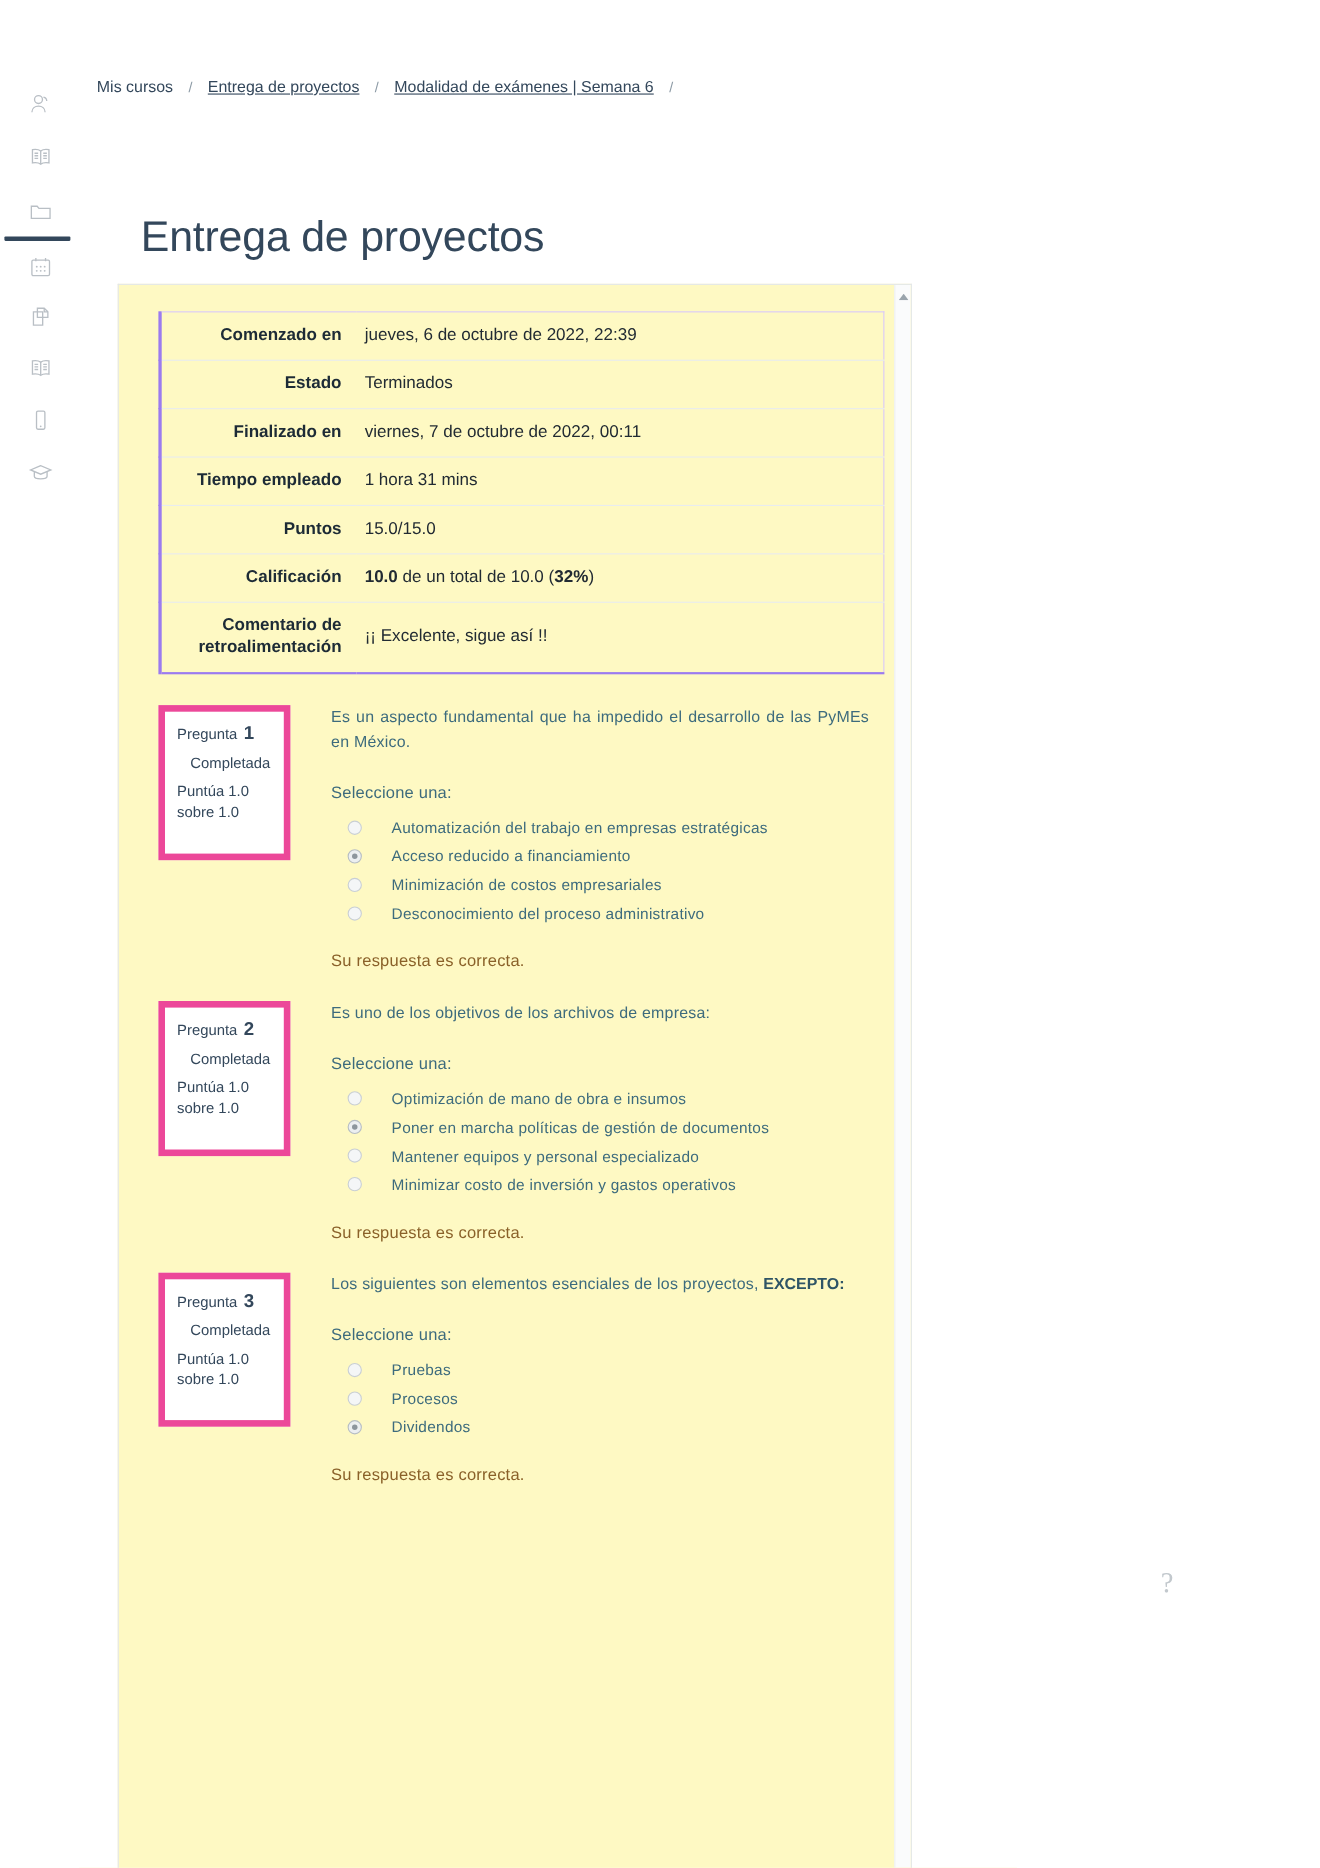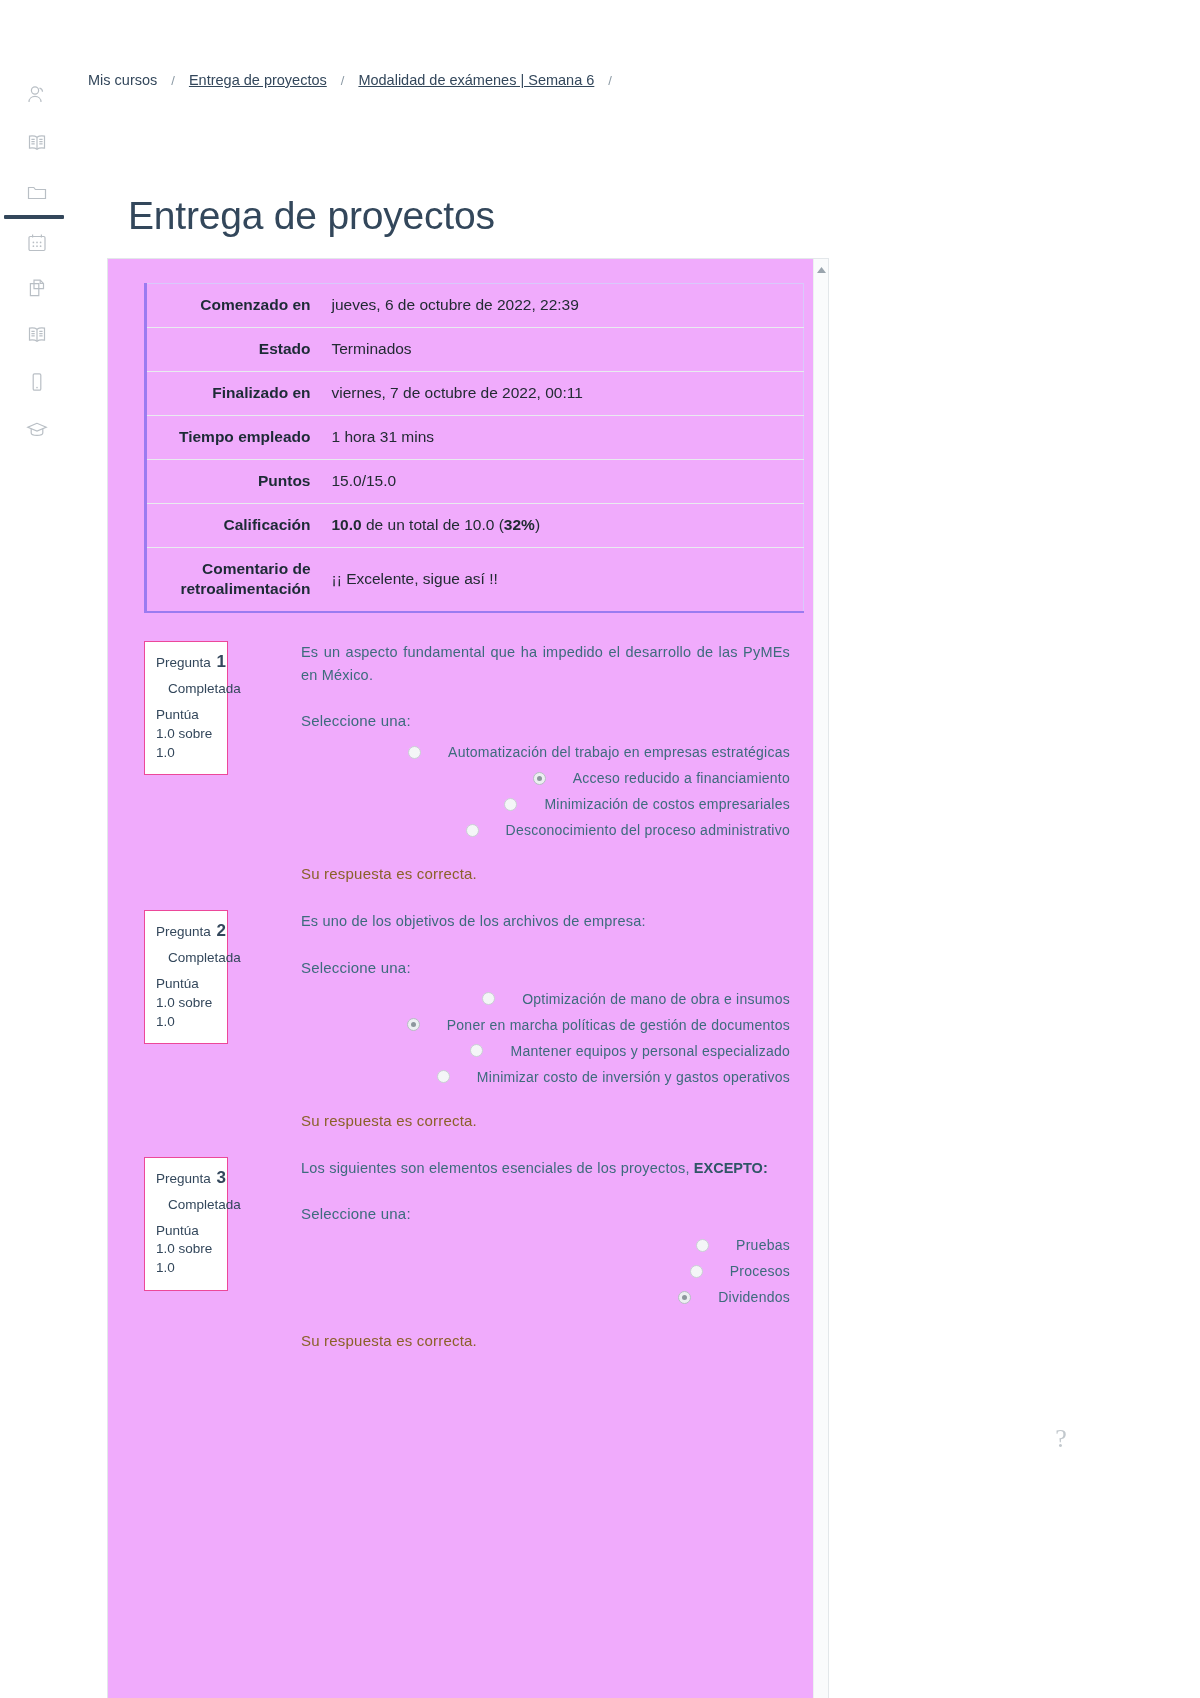--- a/index.html
+++ b/index.html
@@ -44,21 +44,21 @@
   .page-title {
     position:absolute; left:128px; top:168px;
     font-size:39px; font-weight:400; color:#33475b;
     letter-spacing:-0.2px;
   }
 
   
   .panel {
     position:absolute; left:107px; top:258px;
     width:722px; height:1440px;
-    background:#f0abfc;
+    background:#fef9c3;
     border-left:1px solid #e3e7ea;
     border-top:1px solid #e3e7ea;
     border-right:1px solid #e3e7ea;
     overflow:hidden;
   }
   .panel-inner { position:relative; padding:18px 18px 0 18px; }
 
   
   .scrollbar {
     position:absolute; right:0; top:0; width:15px; height:100%;
@@ -93,24 +93,24 @@
     padding:11px 8px;
     font-size:15.5px; font-weight:400; color:#222b33;
     vertical-align:middle;
   }
   .summary td b { font-weight:700; }
 
   
   .qblock { position:relative; margin:28px 0 0 0; padding-left:18px; }
   .qinfo {
     position:absolute; left:18px; top:0;
-    width:84px;
-    border:1px solid #ec4899;
+    width:120px;
+    border:6px solid #ec4899;
     background:#fff;
-    padding:10px 11px 12px 11px;
+    padding:10px 11px 27px 11px;
   }
   .qinfo .qnum {
     font-size:13.5px; color:#33475b; margin-bottom:9px; white-space:nowrap;
   }
   .qinfo .qnum b { font-size:17px; font-weight:700; margin-left:2px; }
   .qinfo .qstate { font-size:13.5px; color:#33475b; margin-bottom:10px;margin-left:12px; }
   .qinfo .qmark { font-size:13.5px; color:#33475b; line-height:1.38; }
 
   .qbody { margin-left:157px; padding-right:20px; }
   .qtext {
@@ -118,21 +118,21 @@
     text-align:justify; letter-spacing:.2px;
     max-width:500px;
   }
   .qtext b { font-weight:700; color:#2f5566; letter-spacing:0; }
   .qprompt {
     margin-top:26px; font-size:15px; color:#3d6b7d; letter-spacing:.2px;
   }
   .opts { margin-top:10px; list-style:none; padding:0; }
   .opt {
     display:flex; align-items:center; gap:0;
-    padding:5px 0; font-size:14px; color:#3d6b7d; letter-spacing:.25px;justify-content:flex-end;
+    padding:5px 0; font-size:14px; color:#3d6b7d; letter-spacing:.25px;
   }
   .radio {
     width:13px; height:13px; border-radius:50%;
     border:1px solid #c9cfd4; background:#f4f6f7;
     margin-left:15px; margin-right:27px; flex:0 0 auto;
     position:relative;
   }
   .radio.checked { background:#eceff1; border-color:#b6bdc3; }
   .radio.checked::after {
     content:""; position:absolute; left:3px; top:3px;

